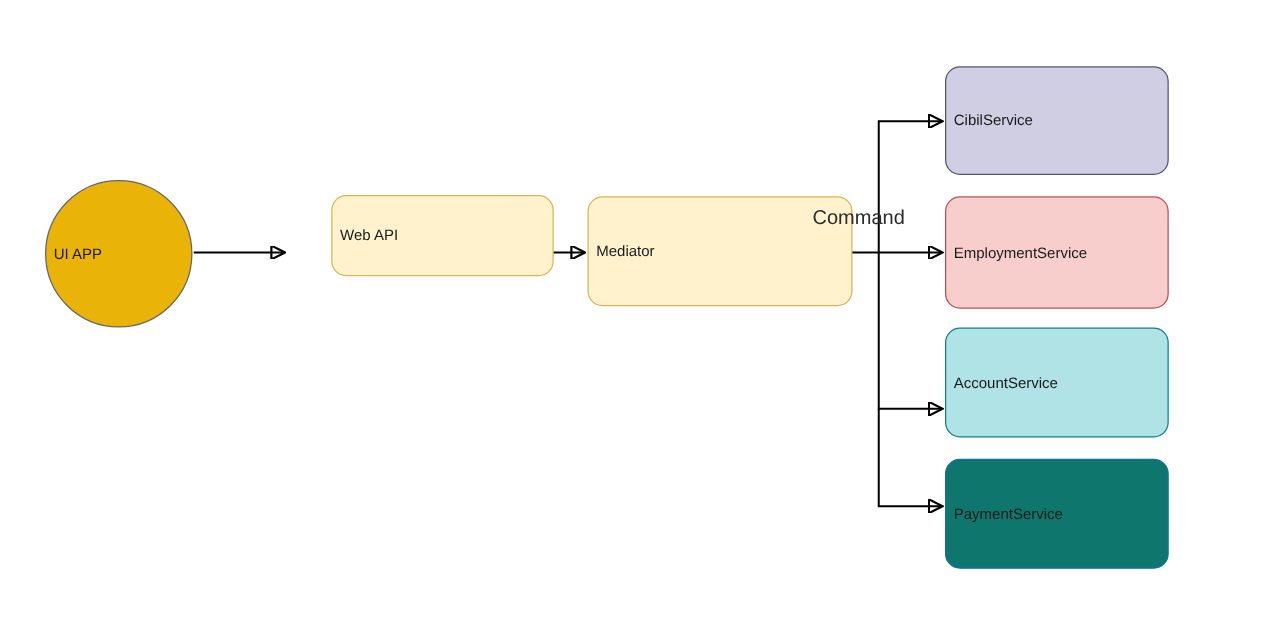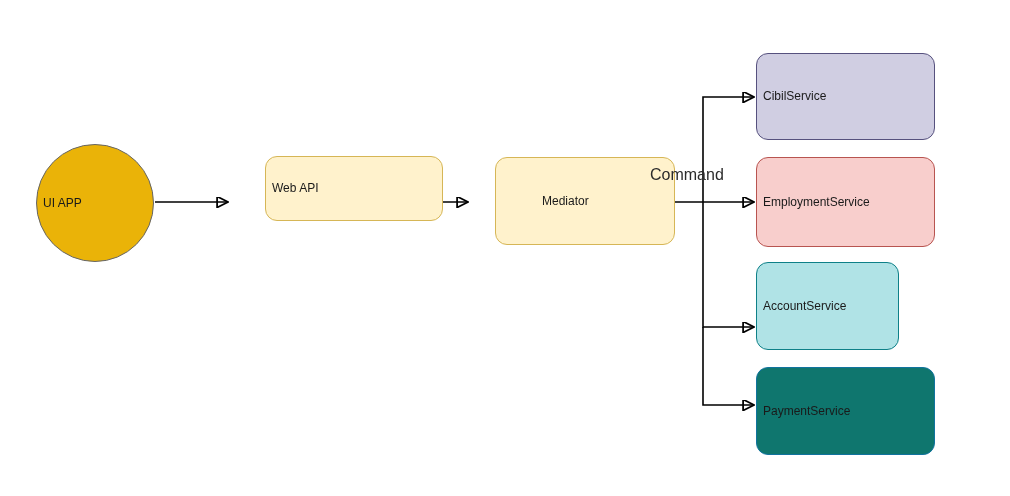--- a/index.html
+++ b/index.html
@@ -86,33 +86,33 @@
   </svg>
 
   <div class="node circle fill-gray" style="left:36px; top:144px; width:118px; height:118px;">
     <span class="label">UI APP</span>
   </div>
 
   <div class="node rounded fill-yellow" style="left:242px; top:156px; width:178px; height:65px;margin-left:23px;">
     <span class="label">Web API</span>
   </div>
 
-  <div class="node rounded fill-yellow" style="left:495px; top:157px; width:180px; height:88px;padding-left:40px;">
+  <div class="node rounded fill-yellow" style="left:470px; top:157px; width:212px; height:88px;">
     <span class="label">Mediator</span>
   </div>
 
   <div class="node rounded fill-purple" style="left:756px; top:53px; width:179px; height:87px;">
     <span class="label">CibilService</span>
   </div>
 
   <div class="node rounded fill-red" style="left:756px; top:157px; width:179px; height:90px;">
     <span class="label">EmploymentService</span>
   </div>
 
-  <div class="node rounded fill-teal" style="left:756px; top:262px; width:143px; height:88px;">
+  <div class="node rounded fill-teal" style="left:756px; top:262px; width:179px; height:88px;">
     <span class="label">AccountService</span>
   </div>
 
   <div class="node rounded fill-blue" style="left:756px; top:367px; width:179px; height:88px;">
     <span class="label">PaymentService</span>
   </div>
 
   <div class="edge-label">Command</div>
 
 </div>

